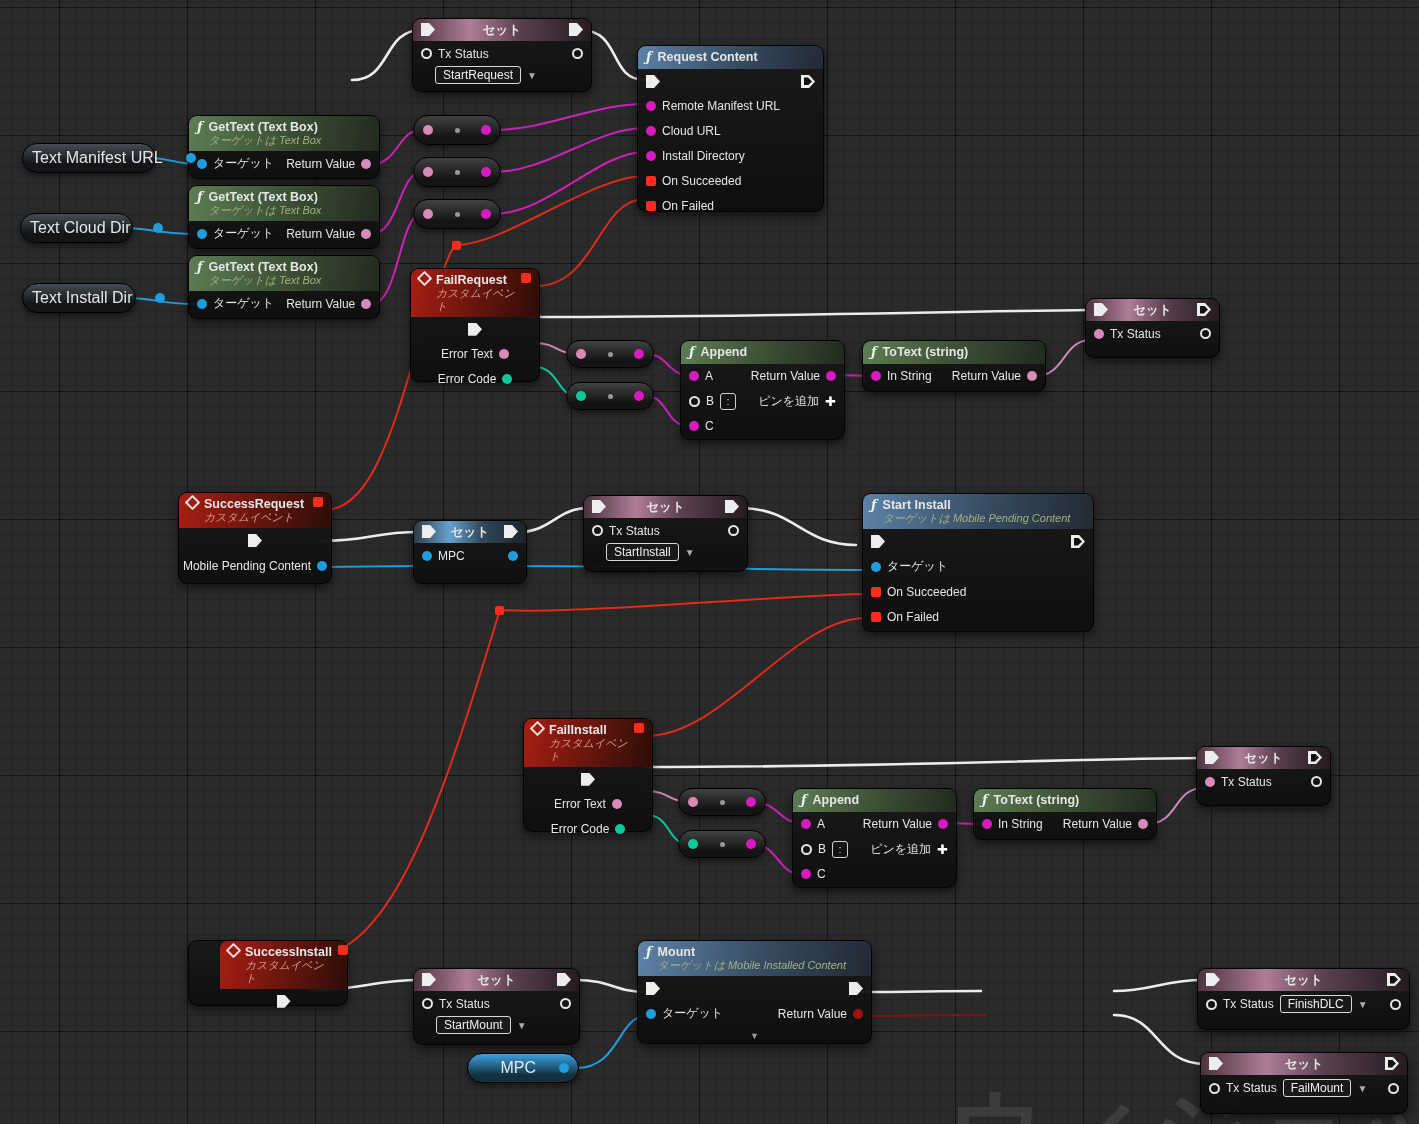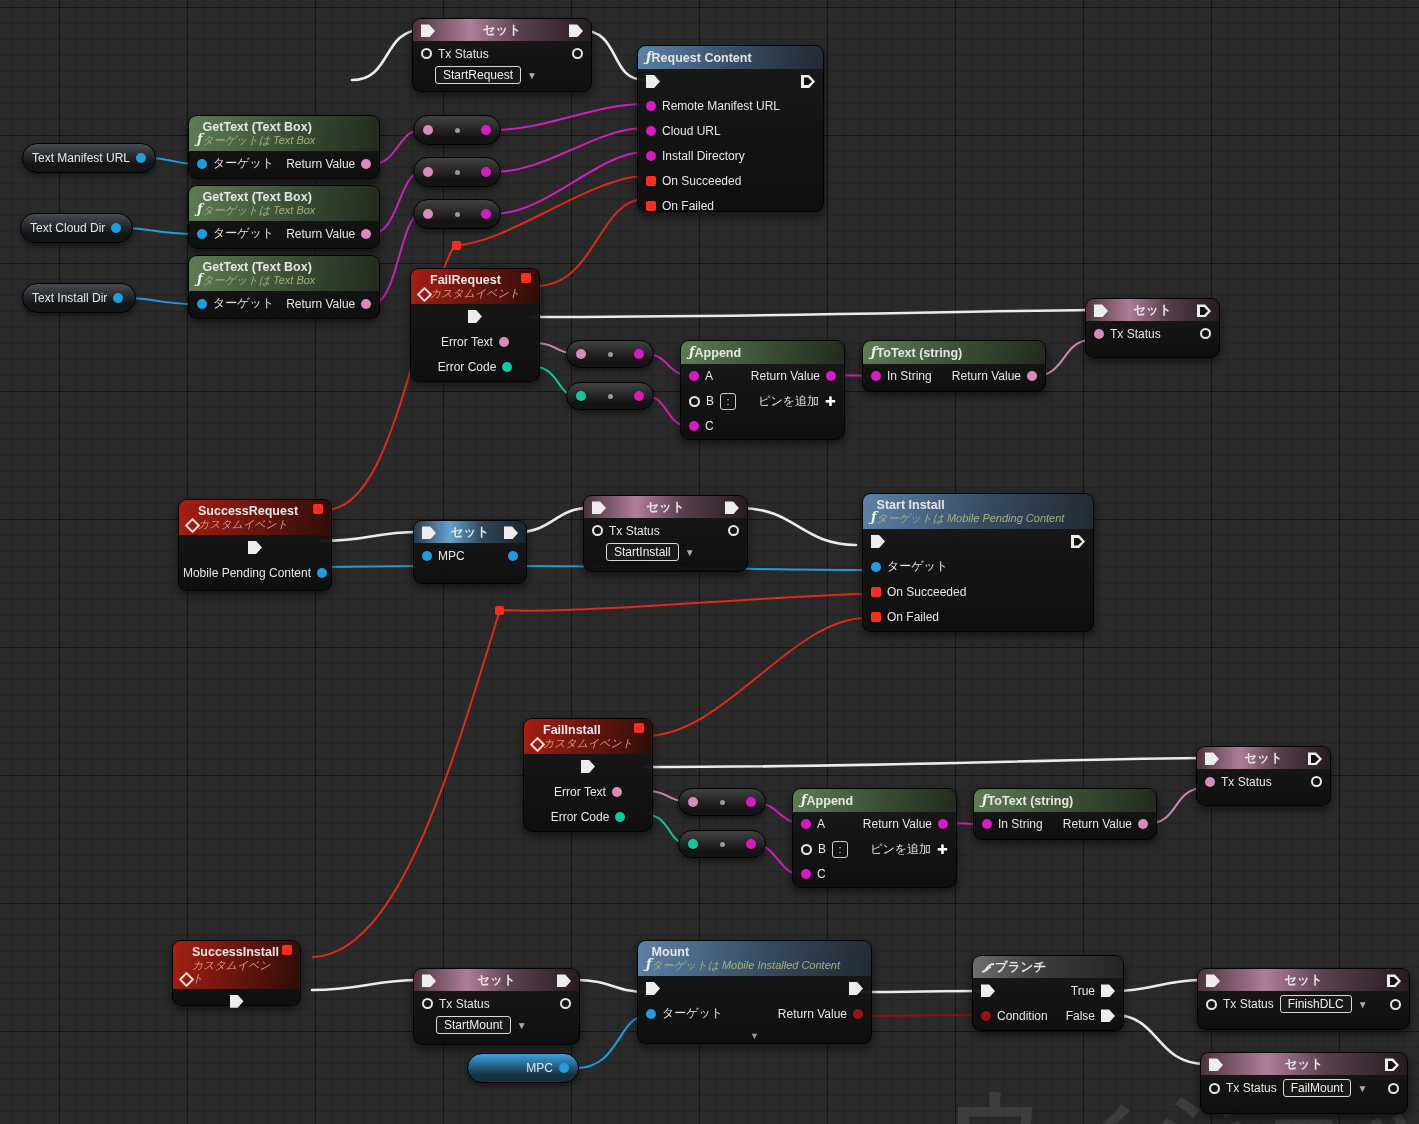--- a/index.html
+++ b/index.html
@@ -12,21 +12,21 @@
       linear-gradient(rgba(0,0,0,.13) 1px,transparent 1px),
       linear-gradient(90deg,rgba(0,0,0,.13) 1px,transparent 1px);
     background-size:128px 128px,128px 128px,16px 16px,16px 16px;
     background-position:59px 7px,59px 7px,11px 7px,11px 7px;}
   #wires{position:absolute;left:0;top:0;z-index:1;pointer-events:none;}
   .wm{position:absolute;z-index:0;font-size:96px;font-weight:bold;letter-spacing:4px;
     color:rgba(130,130,130,.22);white-space:nowrap;}
   .node{position:absolute;z-index:2;background:linear-gradient(rgba(26,26,26,.96),rgba(14,14,14,.96));
     border:1px solid rgba(0,0,0,.85);border-radius:9px;box-shadow:0 4px 10px rgba(0,0,0,.55);
     color:#e6e6e6;font-size:12px;}
-  .hdr{display:flex;align-items:flex-end;padding:4px 8px;border-radius:8px 8px 0 0;
+  .hdr{display:flex;align-items:flex-start;gap:6px;padding:4px 8px;border-radius:8px 8px 0 0;
     font-weight:bold;font-size:12.5px;line-height:1.15;}
   .hdr .tt{white-space:nowrap;}
   .hdr .sub{display:block;font-weight:normal;font-style:italic;font-size:11px;color:#a3b07f;}
   .hdr-blue{background:linear-gradient(100deg,#5d82a8,#364a5f 55%,#222933);}
   .hdr-green{background:linear-gradient(100deg,#5d7d54,#394d33 55%,#232a1f);}
   .hdr-red{background:linear-gradient(100deg,#a81e13,#64150d 55%,#2d0d08);}
   .hdr-red .sub{color:#d79a8b;}
   .hdr-set{background:linear-gradient(to right,#4a333d,#b07d97 32%,#59404e 60%,#241b20);}
   .hdr-setblue{background:linear-gradient(to right,#2c3b47,#65a2cf 32%,#31495c 60%,#1b2229);}
   .hdr-branch{background:linear-gradient(to right,#6e6e6e,#3c3c3c 45%,#242424);}
@@ -49,22 +49,22 @@
   .exec.h::after{content:"";position:absolute;left:2.5px;top:2.5px;right:3px;bottom:2.5px;
     background:#121212;clip-path:polygon(0 0,52% 0,100% 50%,52% 100%,0 100%);}
   .combo{border:1px solid #d8d8d8;border-radius:3px;background:#191919;color:#f0f0f0;
     padding:1px 7px;font-size:12px;white-space:nowrap;}
   .caret{color:#aaa;font-size:10px;}
   .bfield{border:1px solid #cfcfcf;border-radius:3px;width:14px;height:15px;display:flex;
     align-items:center;justify-content:center;color:#ddd;font-size:11px;}
   .plus{color:#fff;font-weight:bold;font-size:13px;}
   .vpill{position:absolute;z-index:2;height:30px;border-radius:15px;
     background:linear-gradient(#474c52,#131517 70%);border:1px solid #000;
-    box-shadow:0 3px 6px rgba(0,0,0,.5);display:flex;align-items:center;gap:6px;
-    padding:0 9px;color:#e8e8e8;font-size:12px;box-sizing:border-box;}
+    box-shadow:0 3px 6px rgba(0,0,0,.5);display:flex;align-items:center;gap:23px;
+    padding:0 9px;color:#e8e8e8;font-size:16px;box-sizing:border-box;}
   .vpill.blue{background:linear-gradient(#3da1e0,#14313f 75%);}
   .cpill{position:absolute;z-index:2;width:88px;height:30px;border-radius:15px;
     background:linear-gradient(#424242,#141414 75%);border:1px solid #000;
     box-shadow:0 3px 6px rgba(0,0,0,.5);display:flex;align-items:center;
     justify-content:space-between;padding:0 9px;box-sizing:border-box;}
   .dot{width:5px;height:5px;border-radius:50%;background:#9a9a9a;}
   .reroute{position:absolute;z-index:3;width:9px;height:9px;background:#ff2b1c;border-radius:2px;}
   .evicon{width:7px;height:7px;border:2px solid #f0dcdc;transform:rotate(45deg);
     border-radius:1px;flex:none;}
   .ficon{font-family:"DejaVu Serif",serif;font-style:italic;font-weight:bold;
@@ -335,21 +335,21 @@
       <span class="exec h"></span>
     </div>
     <div class="r">
         <span class="p lp"></span>
         <span class="lab">Tx Status</span>
         <span class="sp"></span>
         <span class="p h lp"></span>
       </div>
   </div>
 
-  <div class="node" style="left:178px;top:492px;width:152px;height:90px;margin-top:7px;">
+  <div class="node" style="left:178px;top:492px;width:152px;height:90px;">
     <div class="hdr hdr-red">
       <span class="evicon"></span>
       <span style="flex:1"><span class="tt">SuccessRequest</span>
       <span class="sub">カスタムイベント</span></span>
       <span class="sq" style="align-self:flex-start"></span>
     </div>
     <div class="r rr">
         <span class="exec"></span>
       </div>
     <div class="r rr">
@@ -493,21 +493,21 @@
       <span class="exec h"></span>
     </div>
     <div class="r">
         <span class="p lp"></span>
         <span class="lab">Tx Status</span>
         <span class="sp"></span>
         <span class="p h lp"></span>
       </div>
   </div>
 
-  <div class="node" style="left:172px;top:940px;width:127px;height:64px;">
+  <div class="node" style="left:188px;top:940px;width:127px;height:64px;padding-left:31px;">
     <div class="hdr hdr-red">
       <span class="evicon"></span>
       <span style="flex:1"><span class="tt">SuccessInstall</span>
       <span class="sub">カスタムイベント</span></span>
       <span class="sq" style="align-self:flex-start"></span>
     </div>
     <div class="r rr">
         <span class="exec"></span>
       </div>
   </div>
@@ -549,41 +549,20 @@
     <div class="r">
         <span class="p bl"></span>
         <span class="lab">ターゲット</span>
         <span class="sp"></span>
         <span class="lab">Return Value</span>
         <span class="p dr"></span>
       </div>
     <div class="dn">▼</div>
   </div>
 
-  <div class="node" style="left:972px;top:955px;width:150px;height:74px;">
-    <div class="hdr hdr-branch">
-      <svg width="14" height="12" viewBox="0 0 14 12">
-          <path d="M1 10 C6 10 5 2 13 2 M1 10 C6 10 6 6 10 5" stroke="#e2e2e2" stroke-width="1.8" fill="none"></path>
-        </svg>
-      <span class="tt">ブランチ</span>
-    </div>
-    <div class="r">
-        <span class="exec"></span>
-        <span class="sp"></span>
-        <span class="lab">True</span>
-        <span class="exec"></span>
-      </div>
-    <div class="r">
-        <span class="p dr"></span>
-        <span class="lab">Condition</span>
-        <span class="sp"></span>
-        <span class="lab">False</span>
-        <span class="exec"></span>
-      </div>
-  </div>
 
   <div class="node" style="left:1197px;top:968px;width:211px;height:60px;">
     <div class="hdr hdr-set hdr-c">
       <span class="exec"></span>
       <span class="tt">セット</span>
       <span class="exec h"></span>
     </div>
     <div class="r">
       <span class="p h lp"></span>
       <span class="lab">Tx Status</span>

